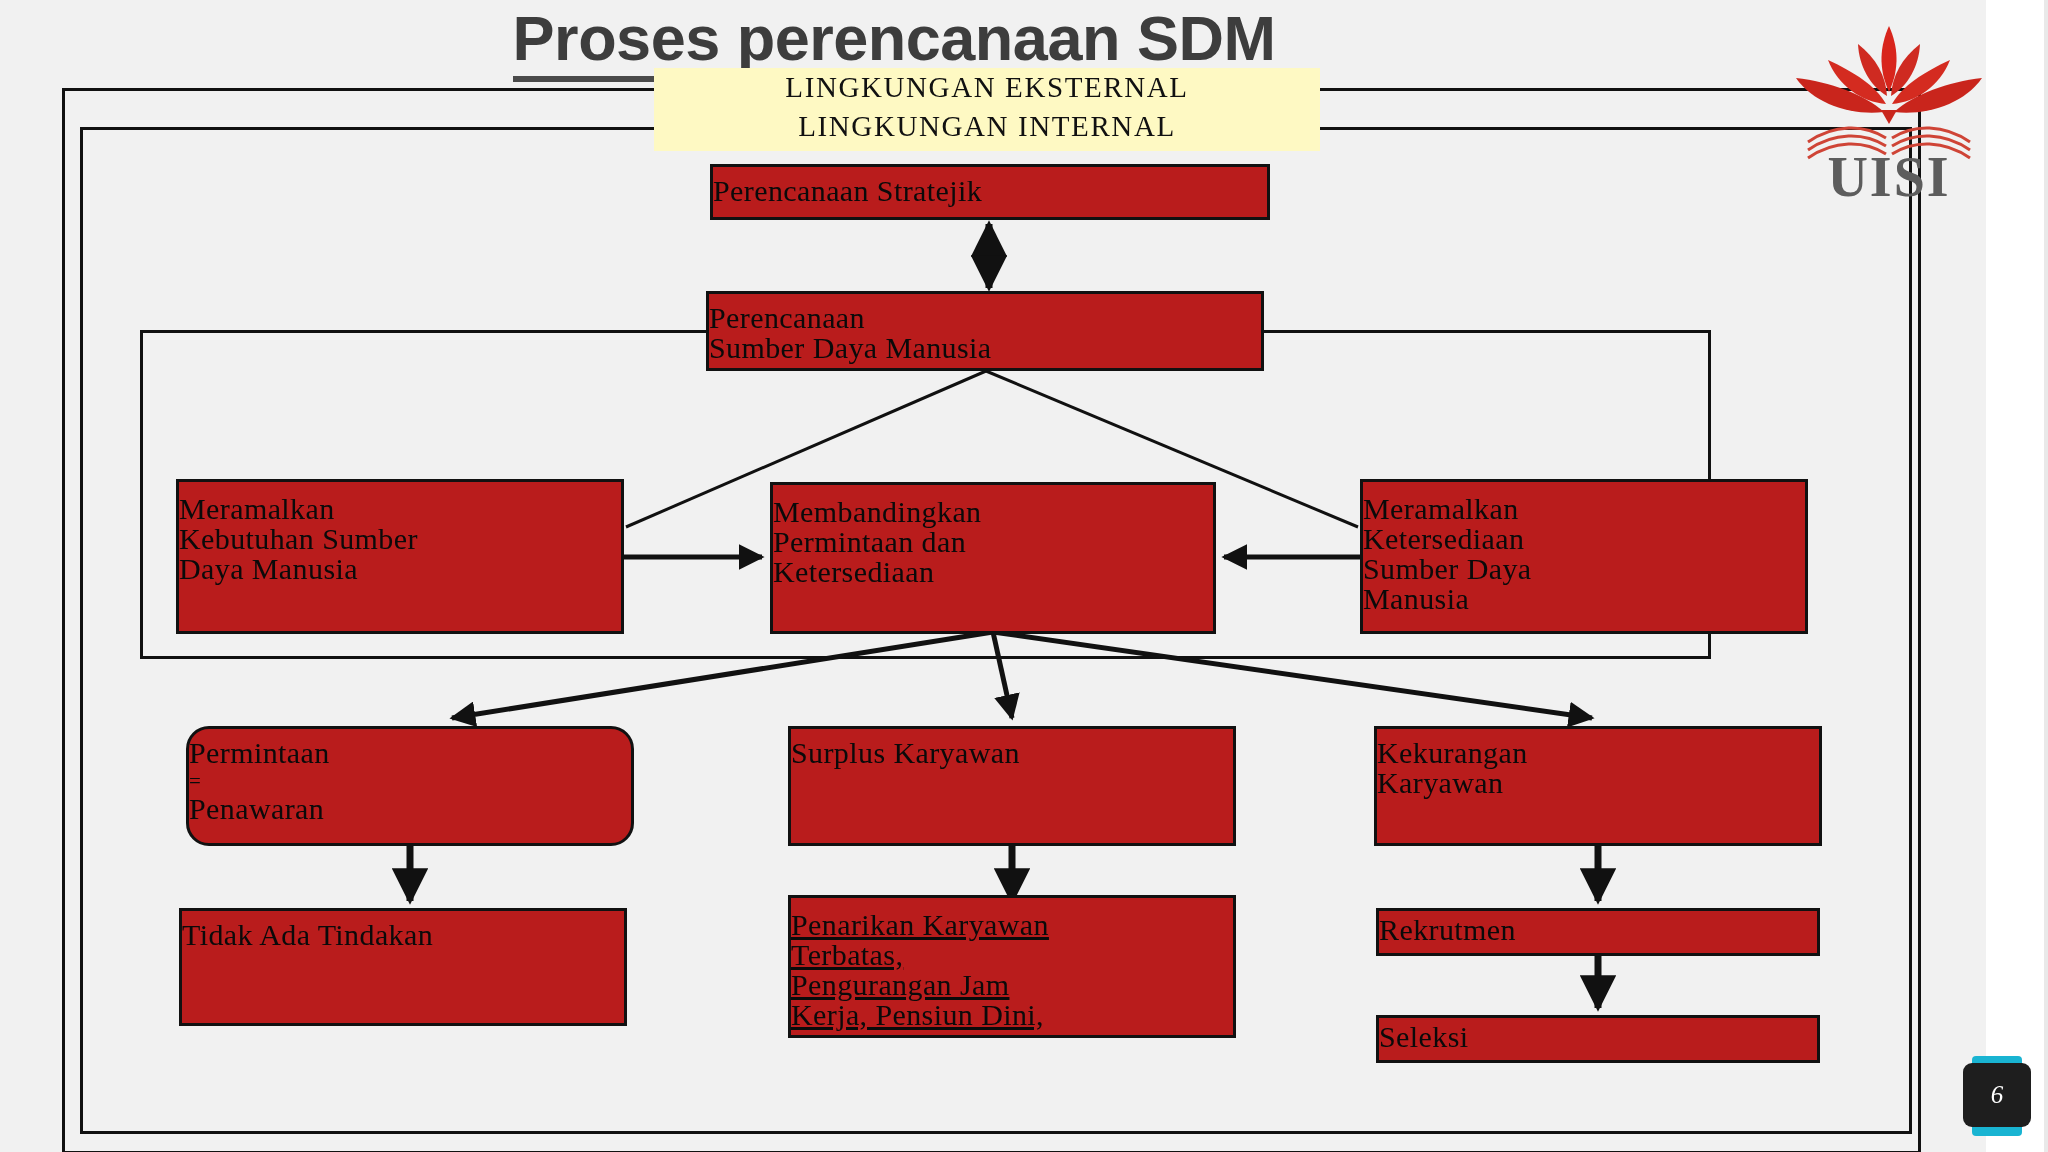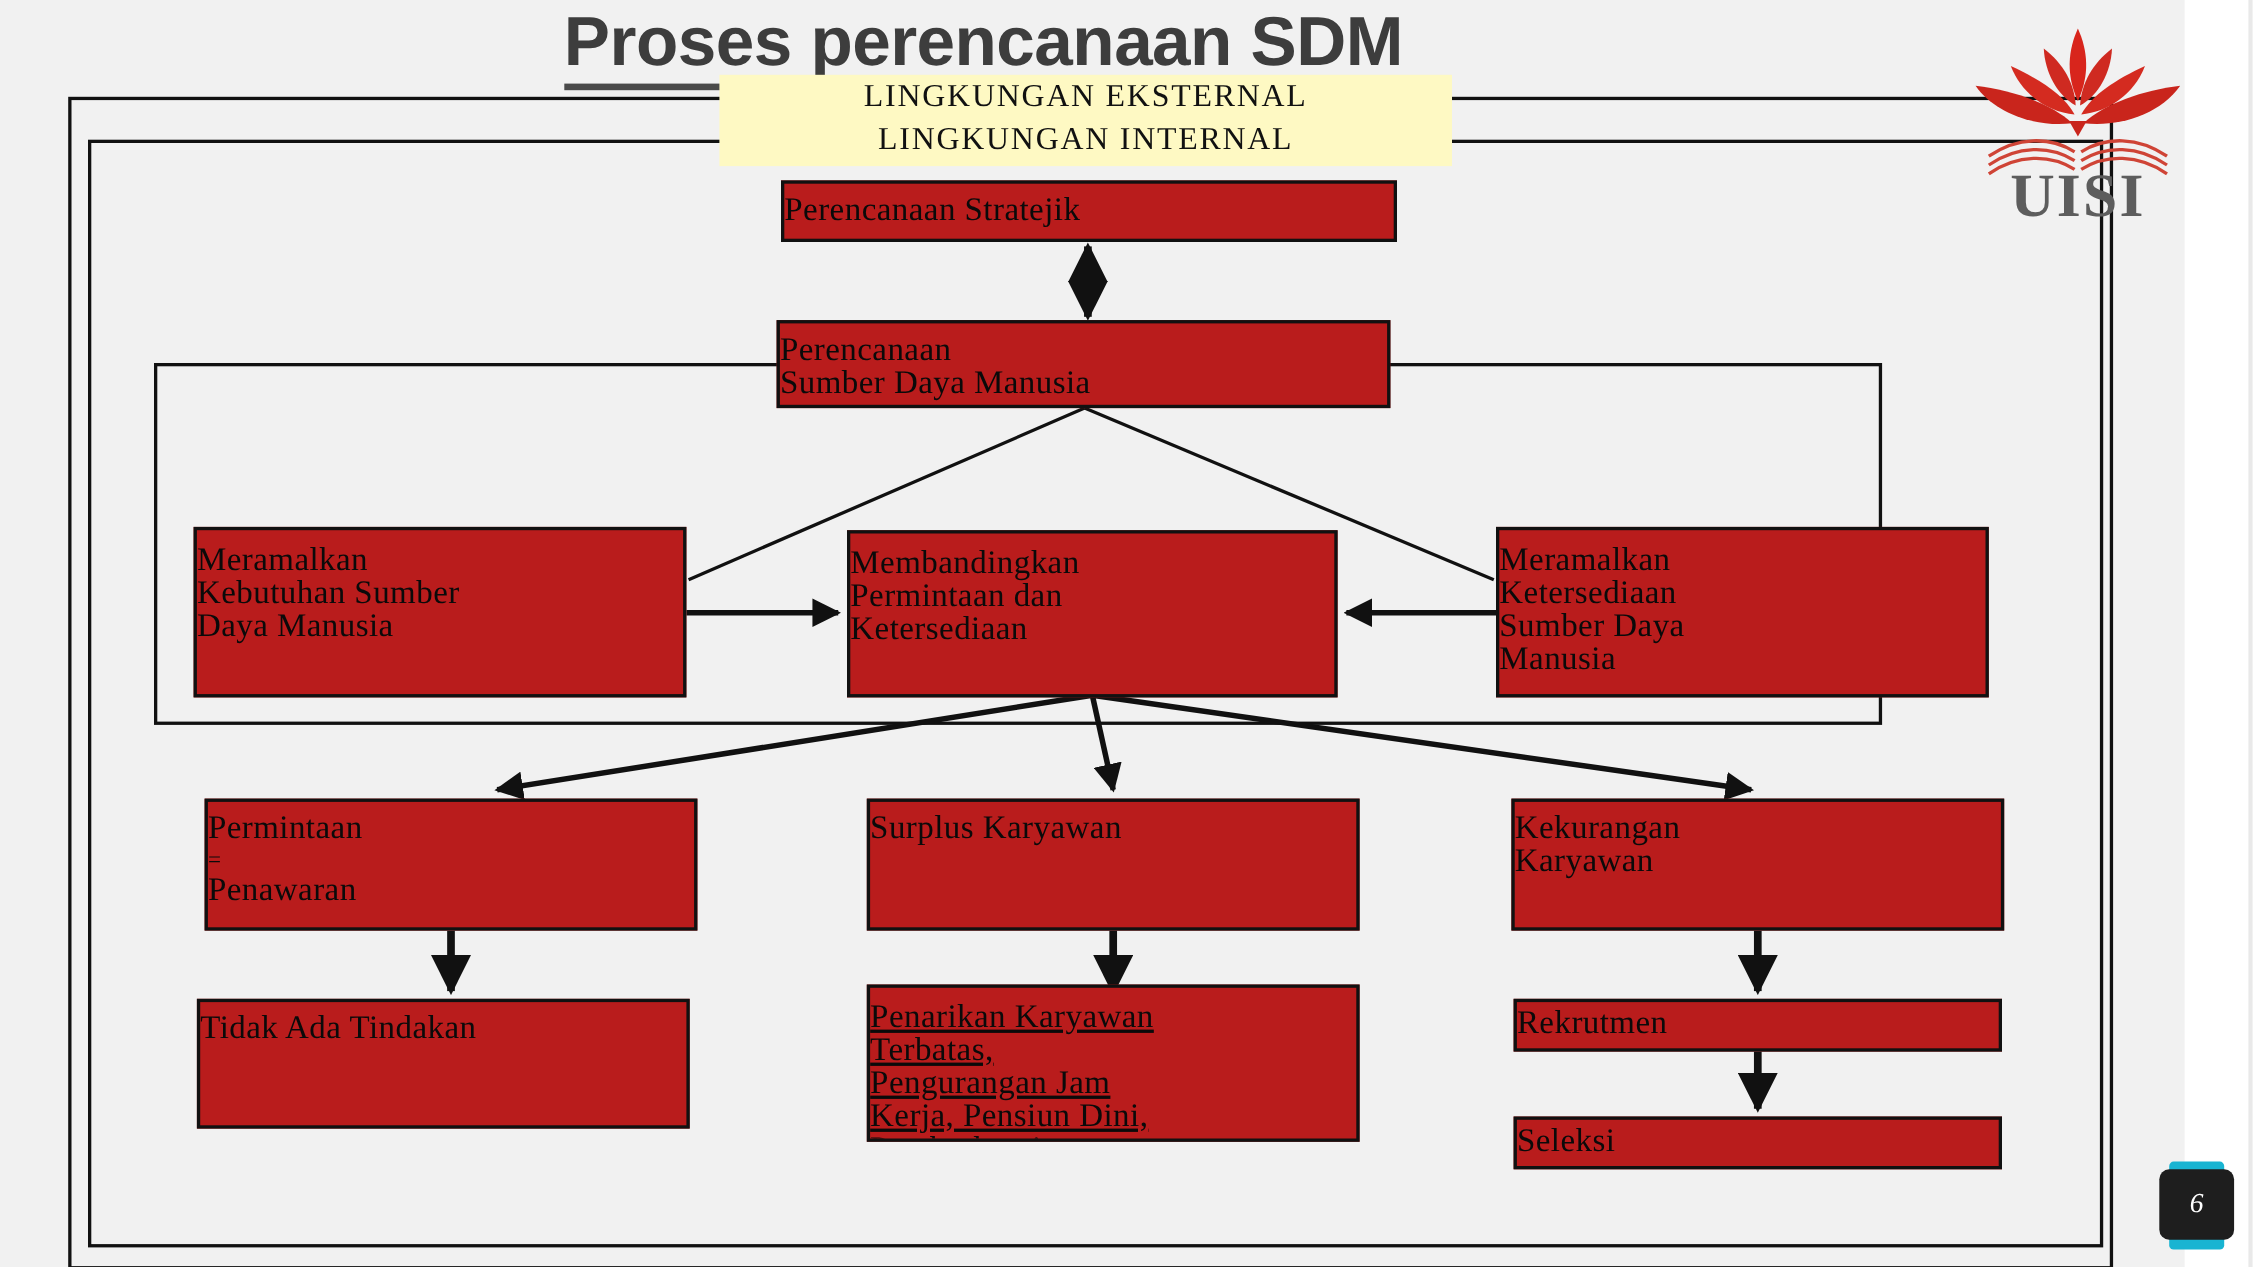--- a/index.html
+++ b/index.html
@@ -110,21 +110,21 @@
     line-height: 26px;
   }
 
   
   #node-strategic   { left: 710px;  top: 164px; width: 560px; height: 56px; }
   #node-hrplanning  { left: 706px;  top: 291px; width: 558px; height: 80px; }
   #node-forecast-need   { left: 176px;  top: 479px; width: 448px; height: 155px; }
   #node-compare         { left: 770px;  top: 482px; width: 446px; height: 152px; }
   #node-forecast-supply { left: 1360px; top: 479px; width: 448px; height: 155px; }
 
-  #node-demand-equals-supply { left: 186px;  top: 726px; width: 448px; height: 120px; }
+  #node-demand-equals-supply { left: 186px;  top: 726px; width: 448px; height: 120px; border-radius: 23px; }
   #node-surplus              { left: 788px;  top: 726px; width: 448px; height: 120px; }
   #node-shortage             { left: 1374px; top: 726px; width: 448px; height: 120px; }
 
   #node-no-action   { left: 179px;  top: 908px; width: 448px; height: 118px; }
   #node-reductions  { left: 788px;  top: 895px; width: 448px; height: 143px; text-decoration: underline; }
   #node-recruitment { left: 1376px; top: 908px; width: 444px; height: 48px; }
   #node-selection   { left: 1376px; top: 1015px; width: 444px; height: 48px; }
 
   
   #wires {

